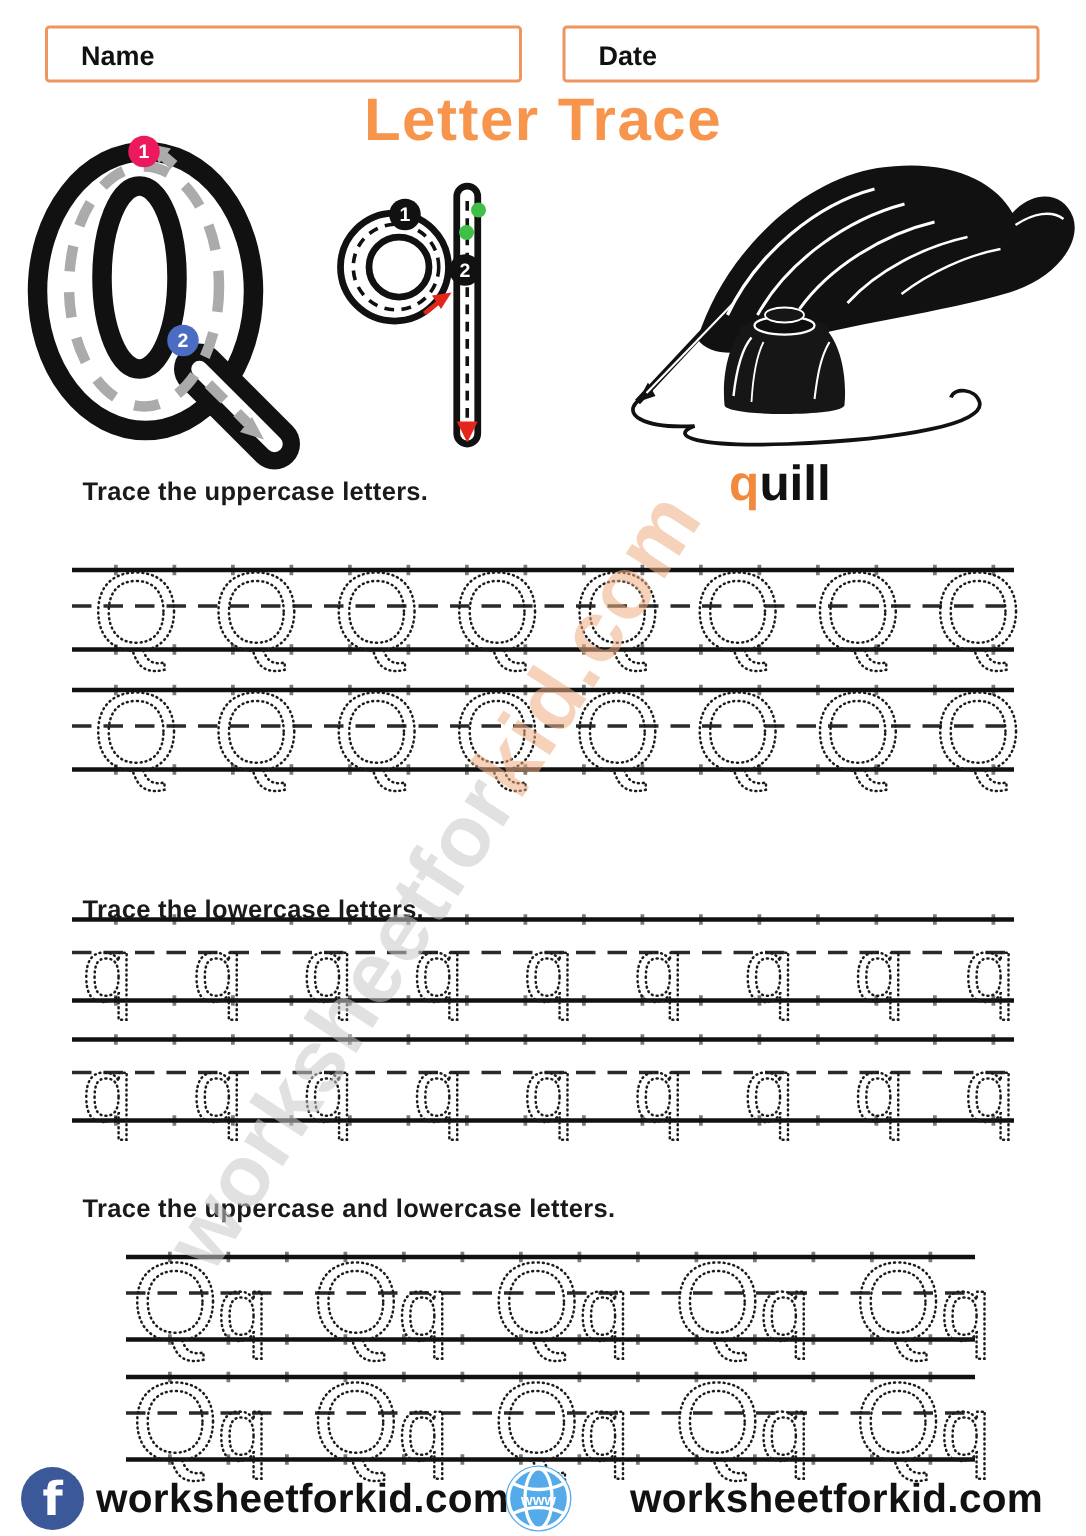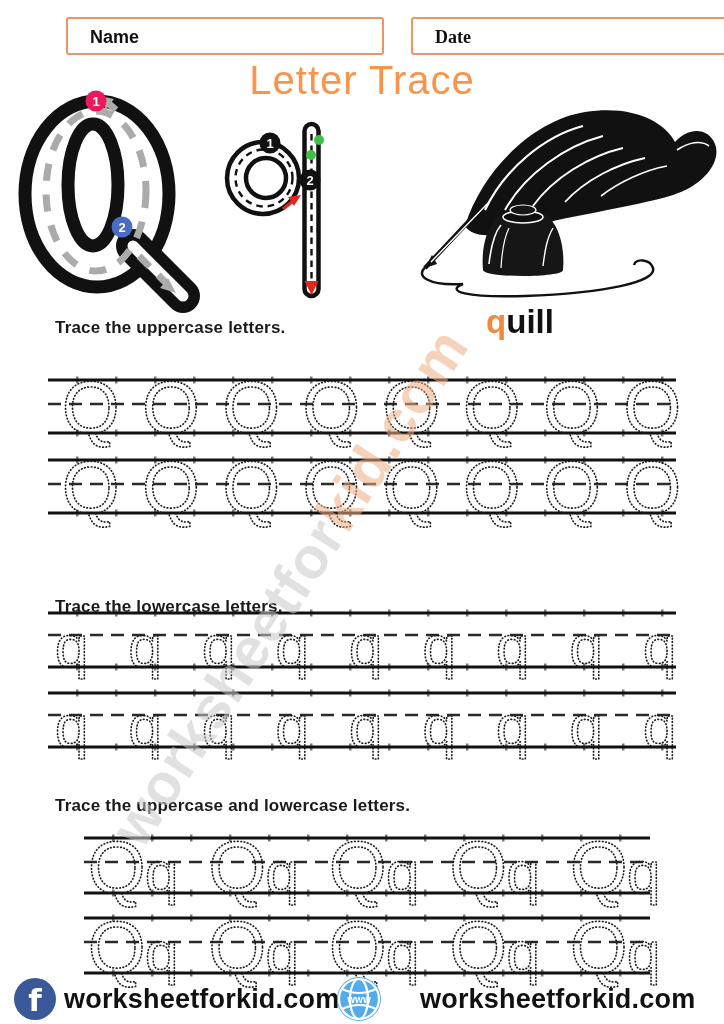--- a/index.html
+++ b/index.html
@@ -1,22 +1,22 @@
 <!DOCTYPE html>
 <html><head>
 <meta charset="utf-8">
 <style>
   html,body{margin:0;padding:0;background:#fff;}
   .page{position:relative;width:724px;height:1024px;background:#fff;overflow:hidden;
         font-family:"Liberation Sans",sans-serif;}
   .field-box{position:absolute;top:17px;height:38px;border:2px solid #EF9561;border-radius:3px;
-             background:#fff;box-sizing:border-box;margin-left:36px;}
+             background:#fff;box-sizing:border-box;}
   .field-label{font-weight:bold;font-size:18px;color:#111;padding:8px 0 0 22px;}
   .title{position:absolute;left:0;top:58px;width:724px;text-align:center;
-         font-size:40px;font-weight:normal;color:#F8954D;letter-spacing:1px;z-index:2;}
+         font-size:40px;font-weight:bold;color:#F8954D;letter-spacing:1px;z-index:2;}
   .heading{position:absolute;left:55px;font-size:17px;font-weight:bold;color:#1a1a1a;
            letter-spacing:.2px;z-index:2;}
   .word{position:absolute;left:395px;top:303px;width:250px;text-align:center;
         font-size:33px;font-weight:bold;color:#111;z-index:2;}
   .word .hl{color:#F28A3D;}
   svg.layer{position:absolute;z-index:1;overflow:visible;}
   .trace-letter{fill:none;stroke:#1b1b1b;stroke-width:1.7;stroke-dasharray:.6 2.7;
                 stroke-linecap:round;font-family:"Liberation Sans",sans-serif;}
   .marker-num{fill:#fff;font-size:13px;font-weight:bold;text-anchor:middle;
               font-family:"Liberation Sans",sans-serif;}
@@ -35,21 +35,21 @@
   .globe{position:absolute;left:336px;top:2px;}
 </style>
 </head>
 <body>
 
 <div class="page">
 
   <div class="field-box" style="left:30px;width:318px;">
     <div class="field-label">Name</div>
   </div>
-  <div class="field-box" style="left:375px;width:318px;font-family:Liberation Serif, serif;">
+  <div class="field-box" style="left:375px;width:318px;">
     <div class="field-label">Date</div>
   </div>
 
   <div class="title">Letter Trace</div>
 
   <svg class="layer" style="left:15px;top:88px;" width="215" height="230" viewBox="0 0 215 230">
     <ellipse cx="82" cy="106" rx="72" ry="93" fill="#fff" stroke="#111" stroke-width="13"></ellipse>
     <line x1="118" y1="158" x2="168" y2="208" stroke="#111" stroke-width="34" stroke-linecap="round"></line>
     <line x1="118" y1="158" x2="168" y2="208" stroke="#fff" stroke-width="11" stroke-linecap="round"></line>
     <ellipse cx="78" cy="97" rx="25" ry="61" fill="#fff" stroke="#111" stroke-width="13"></ellipse>

